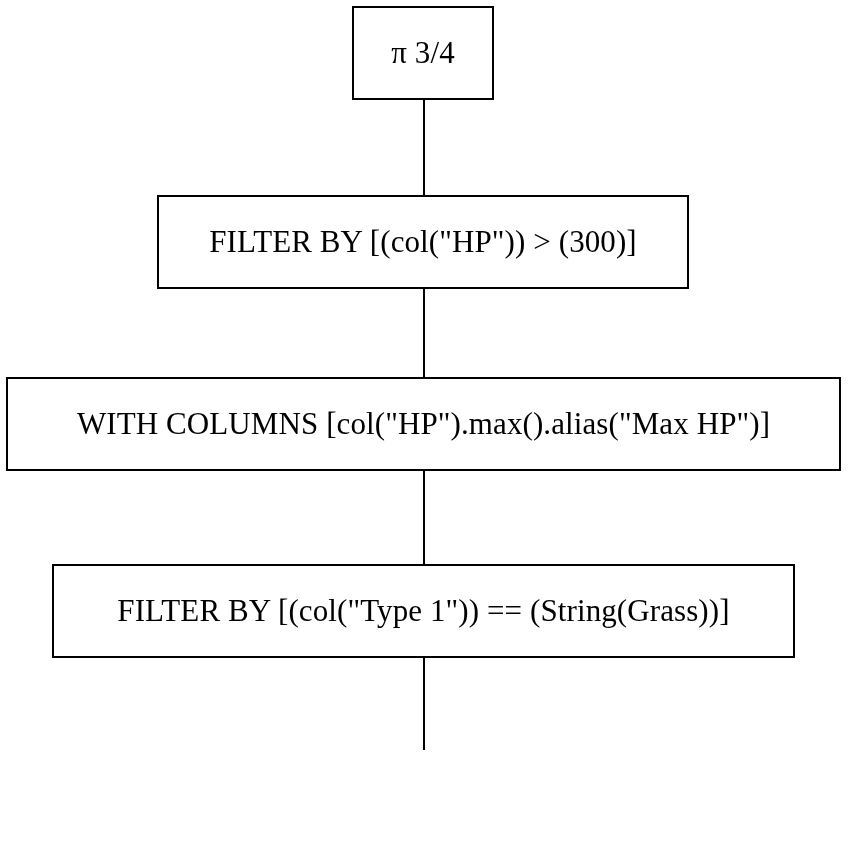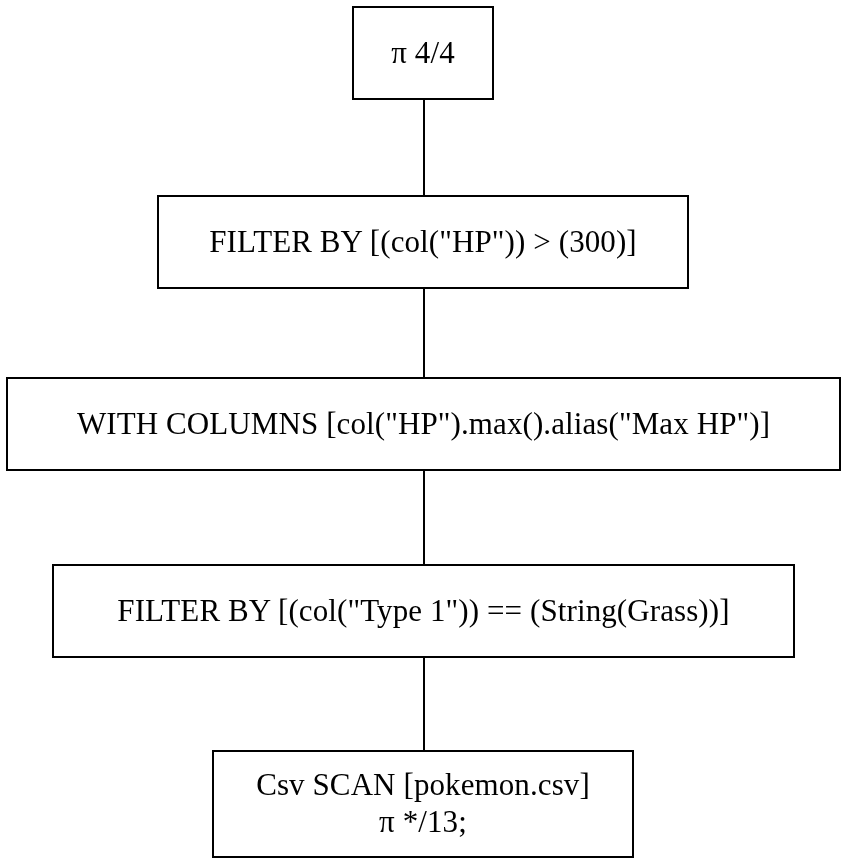--- a/index.html
+++ b/index.html
@@ -49,33 +49,29 @@
 <body>
 
 <div id="canvas">
 
   <div class="edge" style="left:423px; top:100px; height:95px;"></div>
   <div class="edge" style="left:423px; top:289px; height:88px;"></div>
   <div class="edge" style="left:423px; top:471px; height:93px;"></div>
   <div class="edge" style="left:423px; top:658px; height:92px;"></div>
 
   <div class="node" style="left:352px; top:6px; width:142px; height:94px;">
-    <span class="node-label">π 4/4</span>
+    <span class="node-label">π 3/4</span>
   </div>
 
   <div class="node" style="left:157px; top:195px; width:532px; height:94px;">
     <span class="node-label">FILTER BY [(col("HP")) &gt; (300)]</span>
   </div>
 
   <div class="node" style="left:6px; top:377px; width:835px; height:94px;">
     <span class="node-label">WITH COLUMNS [col("HP").max().alias("Max HP")]</span>
   </div>
 
   <div class="node" style="left:52px; top:564px; width:743px; height:94px;">
     <span class="node-label">FILTER BY [(col("Type 1")) == (String(Grass))]</span>
   </div>
 
-  <div class="node" style="left:212px; top:750px; width:422px; height:108px;">
-    <span class="node-label two-line">Csv SCAN [pokemon.csv]
-π */13;</span>
-  </div>
 
 </div>
 
 </body></html>

